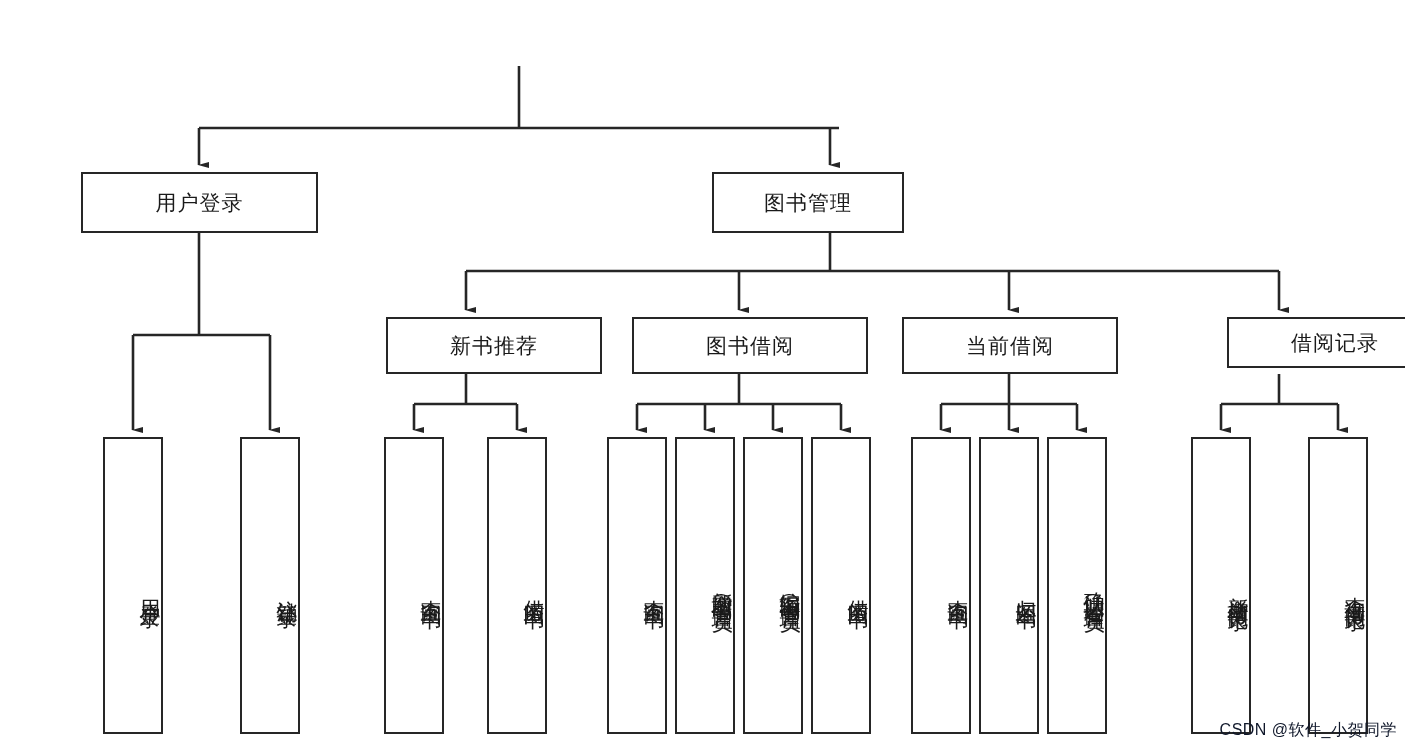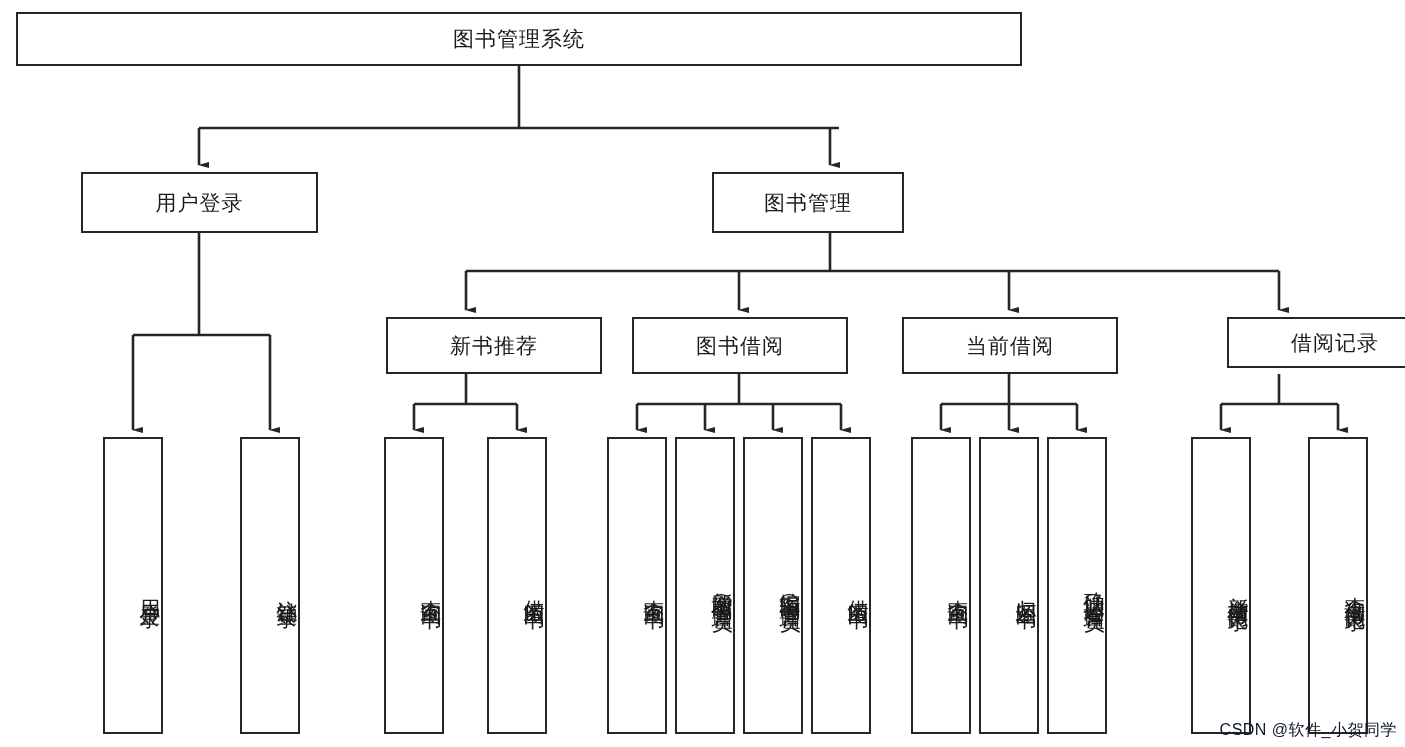--- a/index.html
+++ b/index.html
@@ -112,35 +112,32 @@
       <path d="M1009,404 L1009,430" marker-end="url(#arrow)"></path>
       <path d="M1077,404 L1077,430" marker-end="url(#arrow)"></path>
 
       <path d="M1279,374 L1279,404"></path>
       <path d="M1221,404 L1338,404"></path>
       <path d="M1221,404 L1221,430" marker-end="url(#arrow)"></path>
       <path d="M1338,404 L1338,430" marker-end="url(#arrow)"></path>
     </g>
   </svg>
 
-  <div class="node h" style="left:16px; top:12px; width:1006px; height:54px;">
-    <span>图书管理系统</span>
-  </div>
 
   <div class="node h" style="left:81px; top:172px; width:237px; height:61px;">
     <span>用户登录</span>
   </div>
   <div class="node h" style="left:712px; top:172px; width:192px; height:61px;">
     <span>图书管理</span>
   </div>
 
   <div class="node h" style="left:375px; top:317px; width:216px; height:57px;margin-left:11px;">
     <span>新书推荐</span>
   </div>
-  <div class="node h" style="left:632px; top:317px; width:216px; height:57px;">
+  <div class="node h" style="left:632px; top:317px; width:236px; height:57px;">
     <span>图书借阅</span>
   </div>
   <div class="node h" style="left:902px; top:317px; width:216px; height:57px;">
     <span>当前借阅</span>
   </div>
   <div class="node h" style="left:1227px; top:317px; width:216px; height:51px;">
     <span>借阅记录</span>
   </div>
 
   <div class="node v" style="left:103px; top:437px; width:60px; height:297px;">

